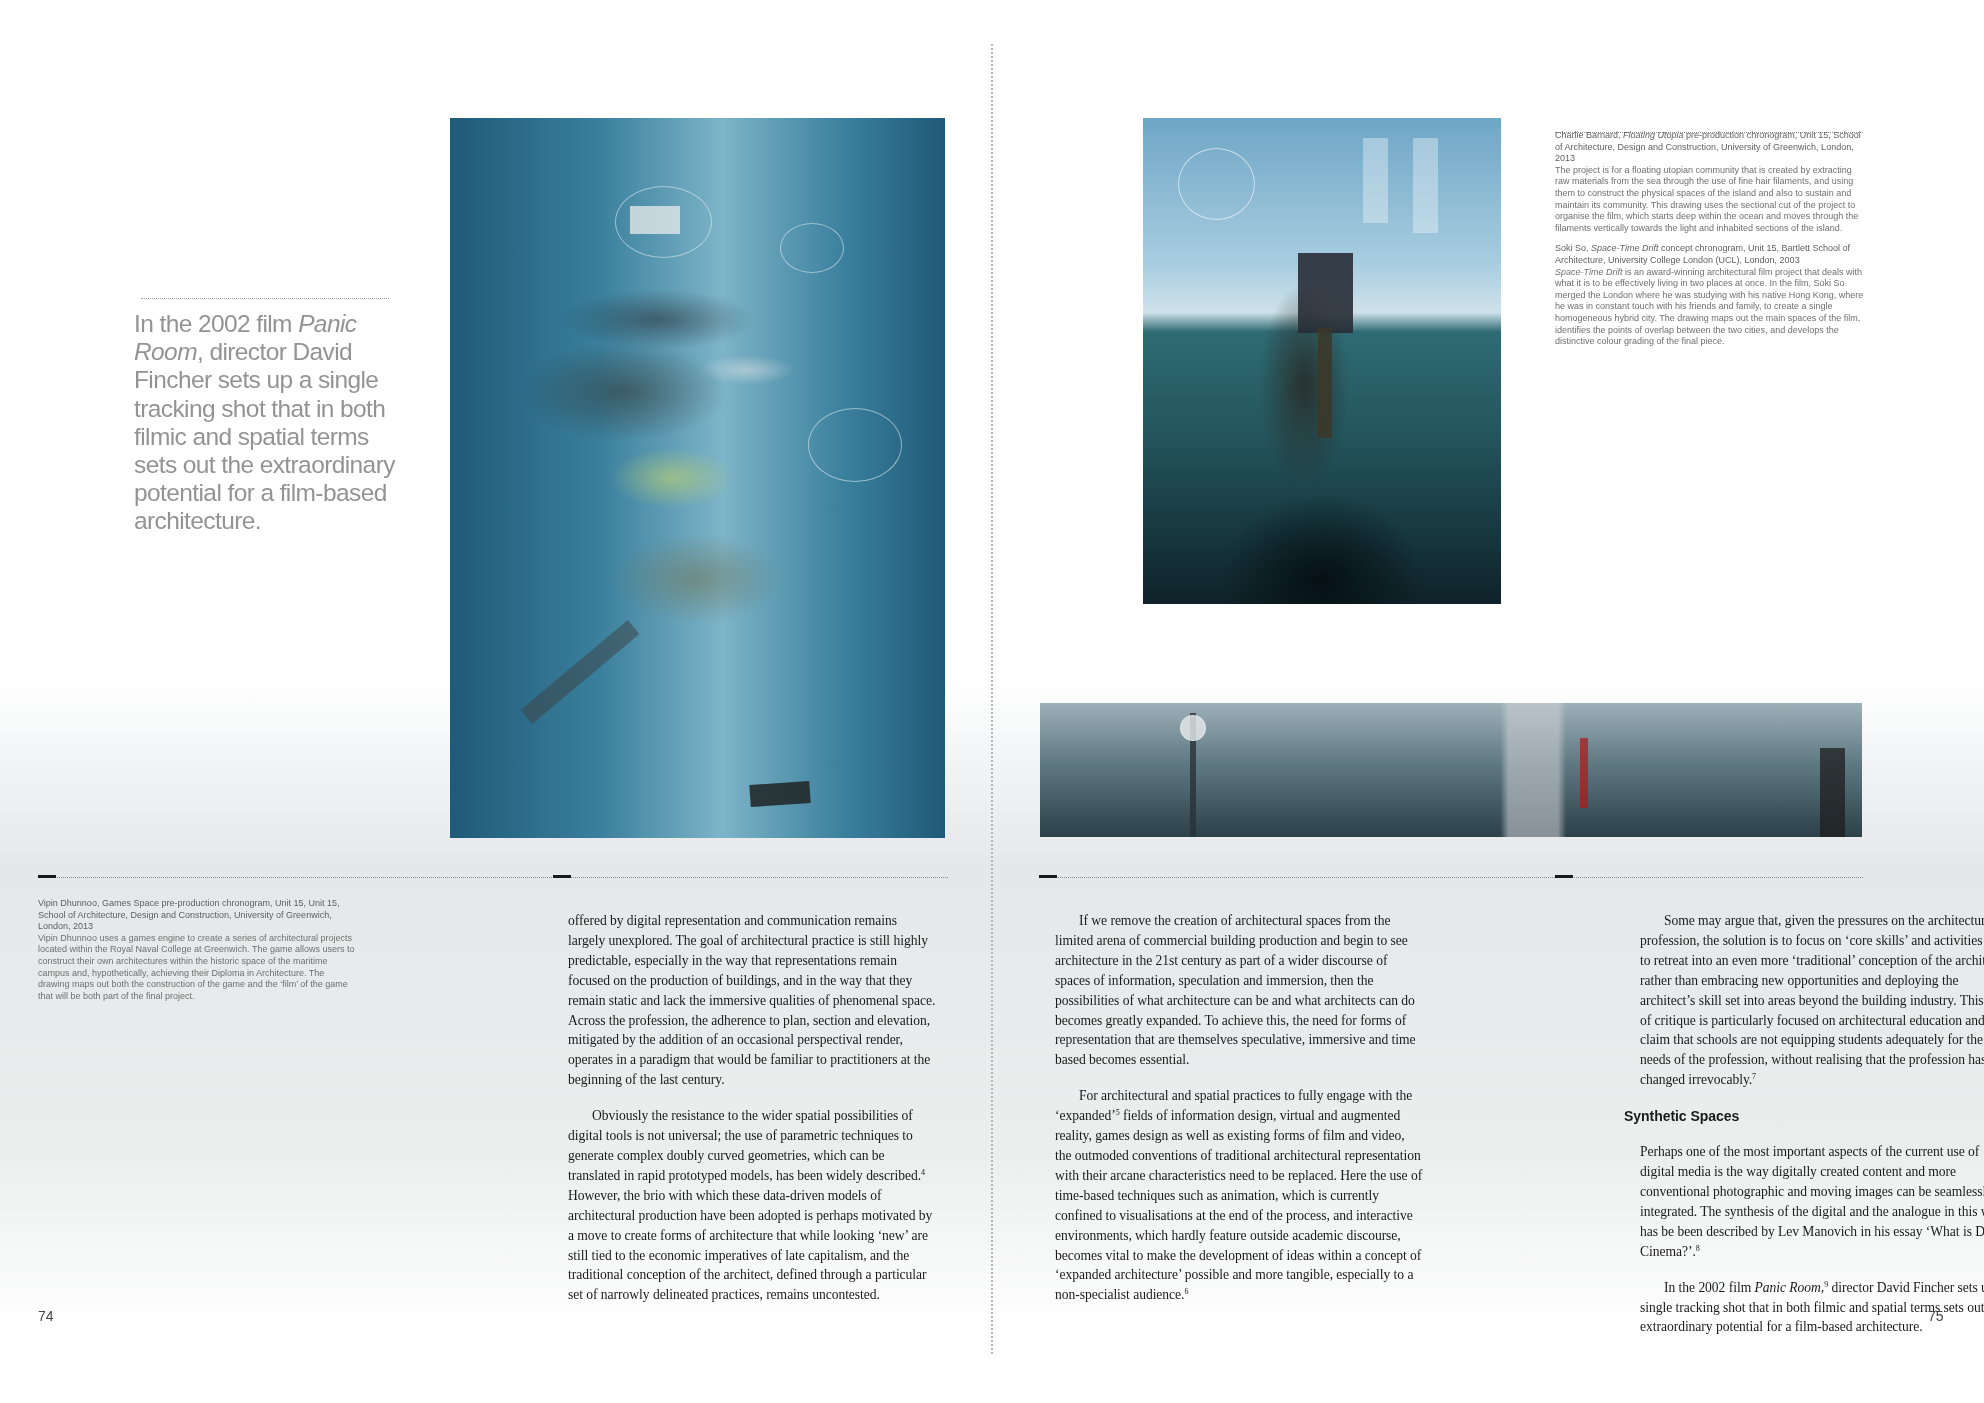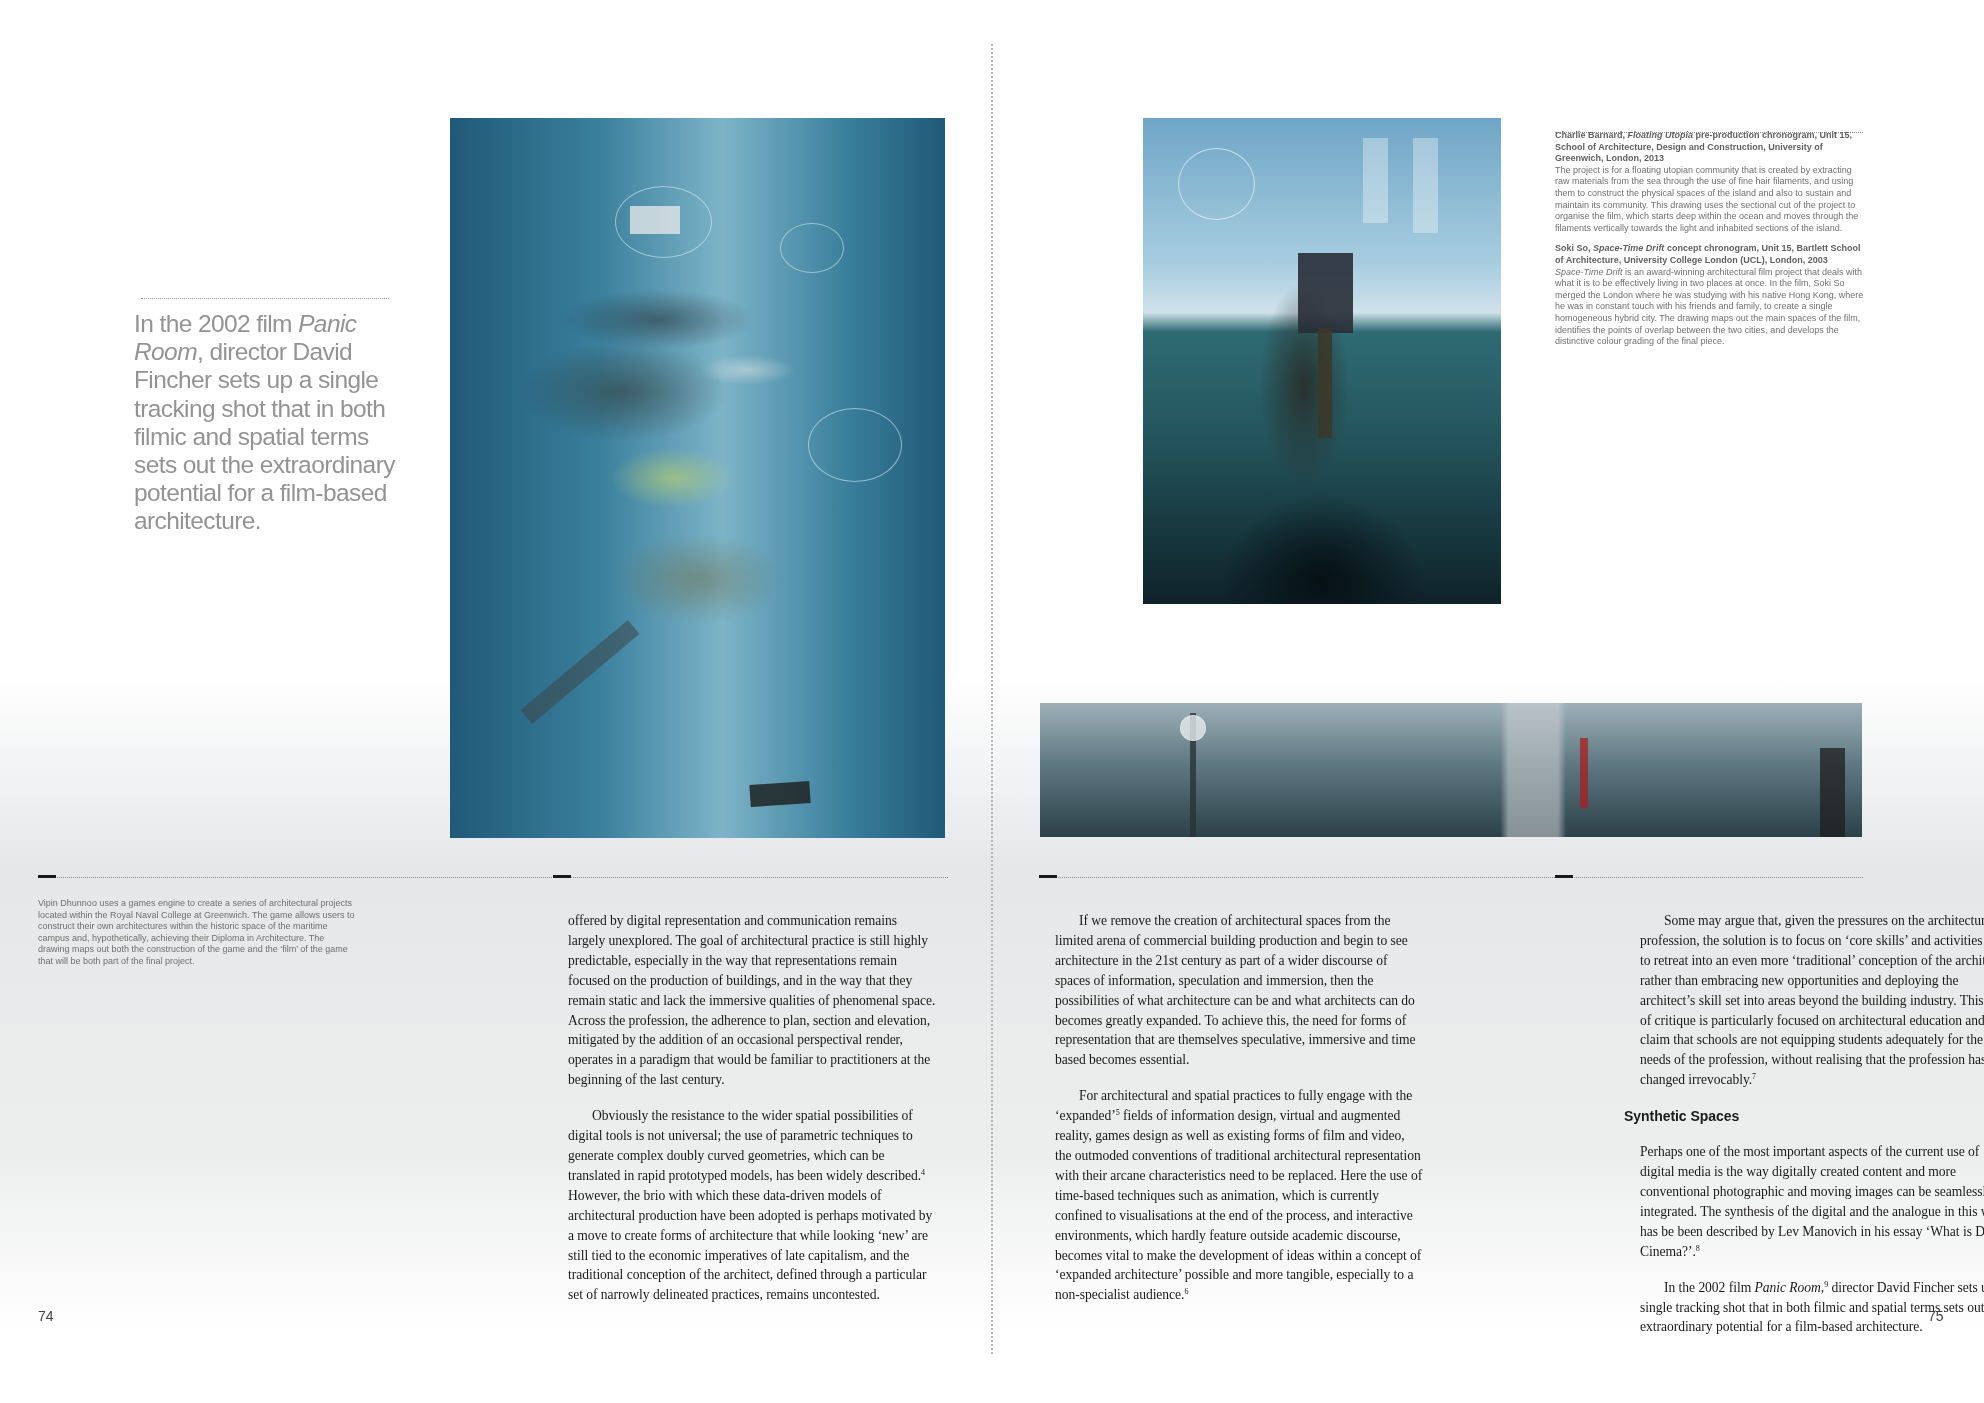--- a/index.html
+++ b/index.html
@@ -44,21 +44,21 @@
     left:1040px; top:703px; width:822px; height:134px;
     background:
       linear-gradient(to right, rgba(0,0,0,0) 0%, rgba(0,0,0,0) 56%, rgba(210,210,215,0.55) 57%, rgba(210,210,215,0.55) 63%, rgba(0,0,0,0) 64%),
       linear-gradient(to bottom, #9db0b8 0%, #5f7982 45%, #2c414a 100%);
   }
   .rule-dotted { border-top:1px dotted #8c8c8c; height:0; }
   .rule-dash { height:3px; background:#1a1a1a; width:18px; }
   .caption {
     font-family:"Liberation Sans", sans-serif; font-size:9px; line-height:11.6px; color:#6f6f6f;
   }
-  .caption .head { font-weight:bold; color:#5f5f5f; }
+  .caption .head { font-weight:normal; color:#5f5f5f; }
   .caption .head i, .caption .body i { font-style:italic; }
   .body-col {
     font-family:"Liberation Serif", serif; font-size:13.6px; line-height:19.9px; color:#1a1a1a;
     width:400px; letter-spacing:-0.05px;
   }
   .body-col p { margin:16px; text-align:left; }
   .body-col p.indent { text-indent:24px; }
   .body-col sup { font-size:8px; vertical-align:5px; line-height:0; }
   .subhead {
     font-family:"Liberation Sans", sans-serif; font-weight:bold; font-size:14px; line-height:20px;
@@ -85,20 +85,21 @@
   <div class="shard" style="left:60px;top:545px;width:140px;height:18px;transform:rotate(-40deg);"></div>
   <div class="shard" style="left:300px;top:665px;width:60px;height:22px;background:rgba(30,35,35,0.85);transform:rotate(-4deg);"></div>
   <div class="shard" style="left:180px;top:88px;width:50px;height:28px;background:rgba(235,235,235,0.75);"></div>
 </div>
 
 <div class="abs rule-dotted" style="left:38px;top:877px;width:910px;"></div>
 <div class="abs rule-dash" style="left:38px;top:875px;"></div>
 <div class="abs rule-dash" style="left:553px;top:875px;"></div>
 
 <div class="abs caption" style="left:38px;top:898px;width:320px;">
+  <div class="head">Vipin Dhunnoo, Games Space pre-production chronogram, Unit 15, Unit 15, School of Architecture, Design and Construction, University of Greenwich, London, 2013</div>
   <div class="body">Vipin Dhunnoo uses a games engine to create a series of architectural projects located within the Royal Naval College at Greenwich. The game allows users to construct their own architectures within the historic space of the maritime campus and, hypothetically, achieving their Diploma in Architecture. The drawing maps out both the construction of the game and the ‘film’ of the game that will be both part of the final project.</div>
 </div>
 
 <div class="abs body-col" style="left:552px;top:895px;">
   <p>offered by digital representation and communication remains largely unexplored. The goal of architectural practice is still highly predictable, especially in the way that representations remain focused on the production of buildings, and in the way that they remain static and lack the immersive qualities of phenomenal space. Across the profession, the adherence to plan, section and elevation, mitigated by the addition of an occasional perspectival render, operates in a paradigm that would be familiar to practitioners at the beginning of the last century.</p>
   <p class="indent"><span>Obviously the resistance to the wider spatial possibilities of digital tools is not universal; the use of parametric techniques to generate complex doubly curved geometries, which can be translated in rapid prototyped models, has been widely described.</span><sup>4</sup><span> However, the brio with which these data-driven models of architectural production have been adopted is perhaps motivated by a move to create forms of architecture that while looking ‘new’ are still tied to the economic imperatives of late capitalism, and the traditional conception of the architect, defined through a particular set of narrowly delineated practices, remains uncontested.</span></p>
 </div>
 
 <div class="abs page-num" style="left:38px;top:1308px;">74</div>
 

